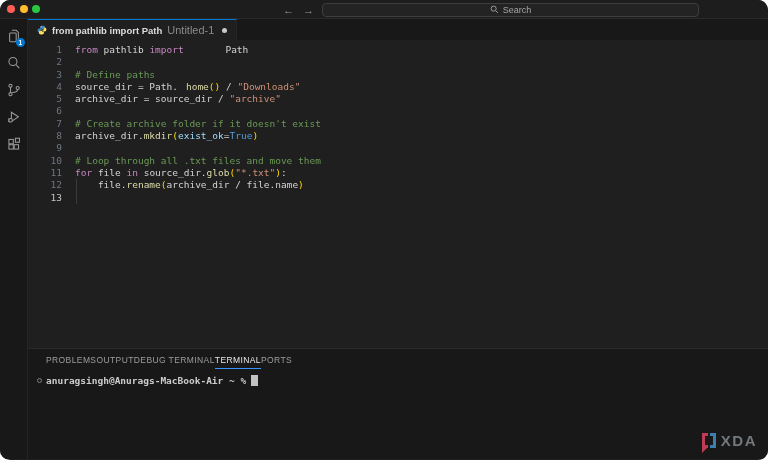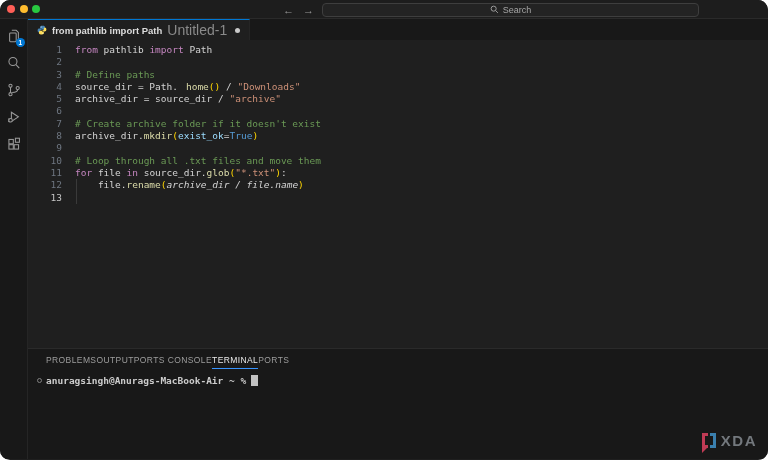--- a/index.html
+++ b/index.html
@@ -36,21 +36,21 @@
     background:#0078d4; color:#fff; font-size:6.5px; line-height:9.5px; text-align:center; font-weight:700;
   }
   .content{ flex:1; display:flex; flex-direction:column; min-width:0; }
   
   .tabbar{ height:21px; background:#181818; display:flex; }
   .tab{
     display:flex; align-items:center; gap:5px; padding:0 9px;
     background:#1f1f1f; border-top:1.5px solid #0078d4; border-right:1px solid #252525;
   }
   .tab-title{ color:#dcdcdc; font-size:9.5px; font-weight:700; white-space:nowrap; }
-  .tab-desc{ color:#8a8a8a; font-size:14px; white-space:nowrap; }
+  .tab-desc{ color:#8a8a8a; font-size:11px; white-space:nowrap; }
   .tab-dot{ width:5px; height:5px; border-radius:50%; background:#c9c9c9; margin-left:3px; }
   
   .editor{
     flex:1; background:#1f1f1f; padding-top:4px; overflow:hidden;
     font-family:"DejaVu Sans Mono", monospace; font-size:9.5px; line-height:12.3px;
   }
   .line{ display:flex; position:relative; height:12.3px; white-space:pre; }
   .ln{ width:34px; text-align:right; color:#6e7681; flex-shrink:0; }
   .ln.cur{ color:#c6c6c6; }
   .code{ margin-left:13px; color:#d4d4d4; }
@@ -151,41 +151,41 @@
             <circle fill="#eef2f5" cx="9.4" cy="13" r="0.8"></circle>
           </svg>
           <span class="tab-title">from pathlib import Path</span>
           <span class="tab-desc">Untitled-1</span>
           <span class="tab-dot"></span>
         </div>
       </div>
 
       <div class="editor">
         <div id="lines">
-            <div class="line"><span class="ln">1</span><span class="code"><span style="color: rgb(197, 134, 192); text-align: right;">from</span><span style="color: rgb(212, 212, 212);"> pathlib </span><span style="color: rgb(197, 134, 192); margin-top: 16px;">import</span><span style="color: rgb(212, 212, 212);"> Path</span></span></div>
+            <div class="line"><span class="ln">1</span><span class="code"><span style="color: rgb(197, 134, 192); text-align: right;">from</span><span style="color: rgb(212, 212, 212);"> pathlib </span><span style="color: rgb(197, 134, 192); margin-top: 16px;">import</span><span style="color: rgb(212, 212, 212); margin-left: 36px;"> Path</span></span></div>
             <div class="line"><span class="ln">2</span><span class="code"></span></div>
             <div class="line"><span class="ln">3</span><span class="code"><span style="color: rgb(106, 153, 85);"># Define paths</span></span></div>
             <div class="line"><span class="ln">4</span><span class="code"><span style="color: rgb(212, 212, 212);">source_dir = Path.</span><span style="color: rgb(220, 220, 170); padding-left: 8px;">home</span><span style="color: rgb(255, 214, 2);">()</span><span style="color: rgb(212, 212, 212);"> / </span><span style="color: rgb(206, 145, 120);">"Downloads"</span></span></div>
             <div class="line"><span class="ln">5</span><span class="code"><span style="color: rgb(212, 212, 212);">archive_dir = source_dir / </span><span style="color: rgb(206, 145, 120);">"archive"</span></span></div>
             <div class="line"><span class="ln">6</span><span class="code"></span></div>
             <div class="line"><span class="ln">7</span><span class="code"><span style="color: rgb(106, 153, 85);"># Create archive folder if it doesn't exist</span></span></div>
             <div class="line"><span class="ln">8</span><span class="code"><span style="color: rgb(212, 212, 212);">archive_dir.</span><span style="color: rgb(220, 220, 170);">mkdir</span><span style="color: rgb(255, 214, 2);">(</span><span style="color: rgb(156, 220, 254);">exist_ok</span><span style="color: rgb(212, 212, 212);">=</span><span style="color: rgb(86, 156, 214);">True</span><span style="color: rgb(255, 214, 2);">)</span></span></div>
             <div class="line"><span class="ln">9</span><span class="code"></span></div>
             <div class="line"><span class="ln">10</span><span class="code"><span style="color: rgb(106, 153, 85);"># Loop through all .txt files and move them</span></span></div>
             <div class="line"><span class="ln">11</span><span class="code"><span style="color: rgb(197, 134, 192);">for</span><span style="color: rgb(212, 212, 212);"> file </span><span style="color: rgb(197, 134, 192);">in</span><span style="color: rgb(212, 212, 212);"> source_dir.</span><span style="color: rgb(220, 220, 170);">glob</span><span style="color: rgb(255, 214, 2);">(</span><span style="color: rgb(206, 145, 120);">"*.txt"</span><span style="color: rgb(255, 214, 2);">)</span><span style="color: rgb(212, 212, 212);">:</span></span></div>
-            <div class="line"><span class="ln">12</span><span class="guide"></span><span class="code"><span style="color: rgb(212, 212, 212);">    file.</span><span style="color: rgb(220, 220, 170);">rename</span><span style="color: rgb(255, 214, 2);">(</span><span style="color: rgb(212, 212, 212); font-style: italic;">archive_dir / file.name</span><span style="color: rgb(255, 214, 2);">)</span></span></div>
+            <div class="line"><span class="ln">12</span><span class="guide"></span><span class="code"><span style="color: rgb(212, 212, 212);">    file.</span><span style="color: rgb(220, 220, 170);">rename</span><span style="color: rgb(255, 214, 2);">(</span><span style="color: rgb(212, 212, 212);">archive_dir / file.name</span><span style="color: rgb(255, 214, 2);">)</span></span></div>
             <div class="line"><span class="ln cur">13</span><span class="guide"></span><span class="code"></span></div>
           </div>
       </div>
 
       <div class="panel">
         <div class="panel-tabs" id="panel-tabs">
             <span class="ptab">PROBLEMS</span>
             <span class="ptab">OUTPUT</span>
-            <span class="ptab">PORTS CONSOLE</span>
+            <span class="ptab">DEBUG TERMINAL</span>
             <span class="ptab active">TERMINAL</span>
             <span class="ptab">PORTS</span>
           </div>
         <div class="terminal">
           <span class="term-circle"></span>
           <span>anuragsingh@Anurags-MacBook-Air ~ %</span>
           <span class="term-cursor"></span>
         </div>
       </div>
     </div>

